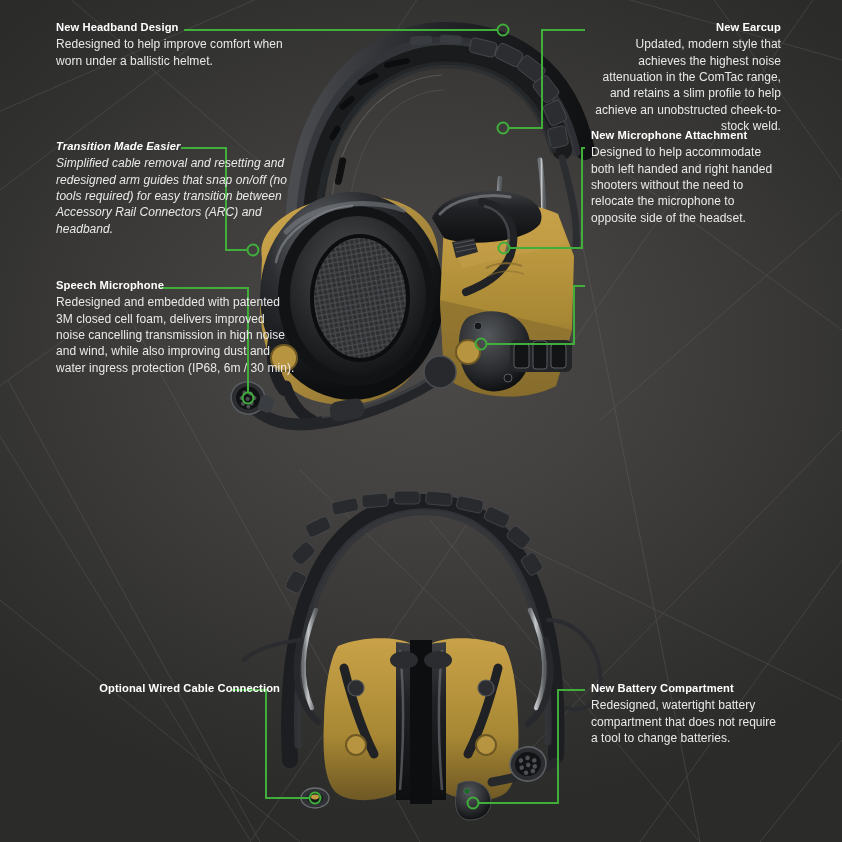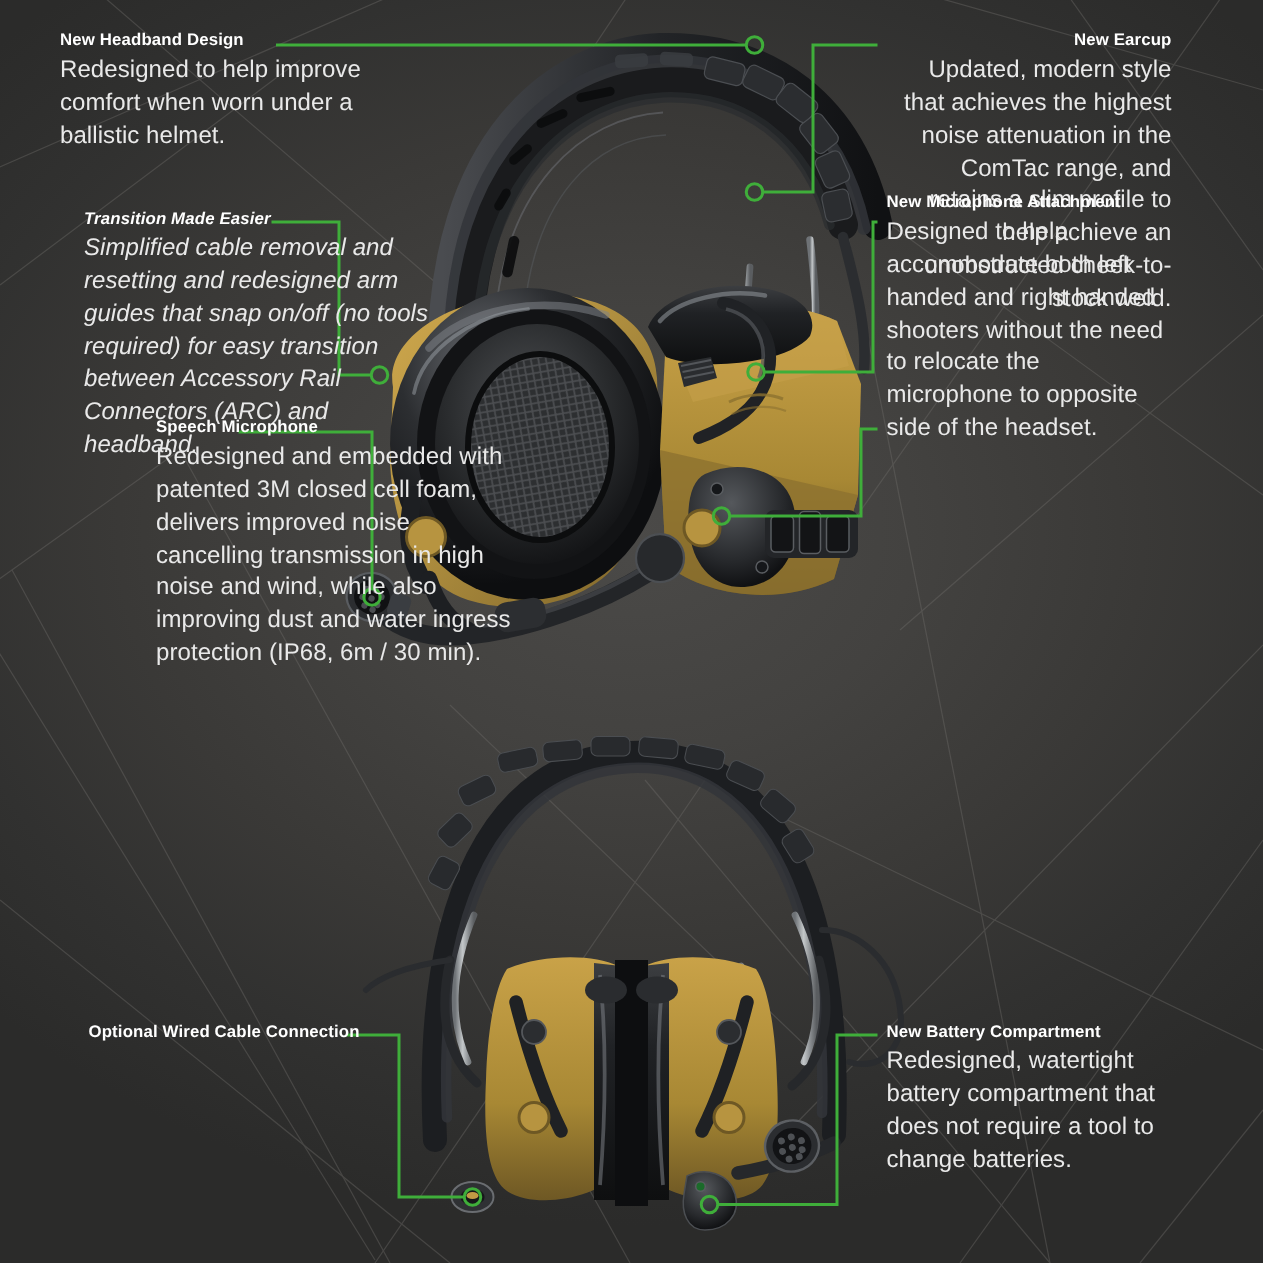--- a/index.html
+++ b/index.html
@@ -14,28 +14,28 @@
   }
   #bg-lines{position:absolute;inset:0;z-index:1;pointer-events:none;}
   #product-layer{position:absolute;inset:0;z-index:2;pointer-events:none;}
   #callout-lines{position:absolute;inset:0;z-index:4;pointer-events:none;}
   .callout{position:absolute;z-index:5;width:240px;}
   .callout .c-title{
     font-size:11.2px;font-weight:bold;color:#ffffff;letter-spacing:.1px;
     margin:0 0 2px 0;line-height:1.2;
   }
   .callout .c-body{
-    font-size:16px;color:#e9e9e9;line-height:1.36;margin:0;
+    font-size:12px;color:#e9e9e9;line-height:1.36;margin:0;
     letter-spacing:.05px;font-weight:400;
   }
   
-  #co-headband{left:40px;top:21px;}
+  #co-headband{left:56px;top:21px;}
   #co-transition{left:56px;top:140px;font-style:italic;}
-  #co-speech{left:56px;top:279px;margin-left:48px;}
-  #co-wired{left:59px;top:682px;}
+  #co-speech{left:56px;top:279px;}
+  #co-wired{left:40px;top:682px;text-align:right;}
   #co-earcup{left:591px;top:21px;width:190px;text-align:right;}
   #co-micattach{left:591px;top:129px;width:190px;}
   #co-envmic{left:591px;top:278px;width:190px;}
   #co-battery{left:591px;top:682px;width:190px;}
 </style>
 </head>
 <body>
 
 <div id="stage">
 

